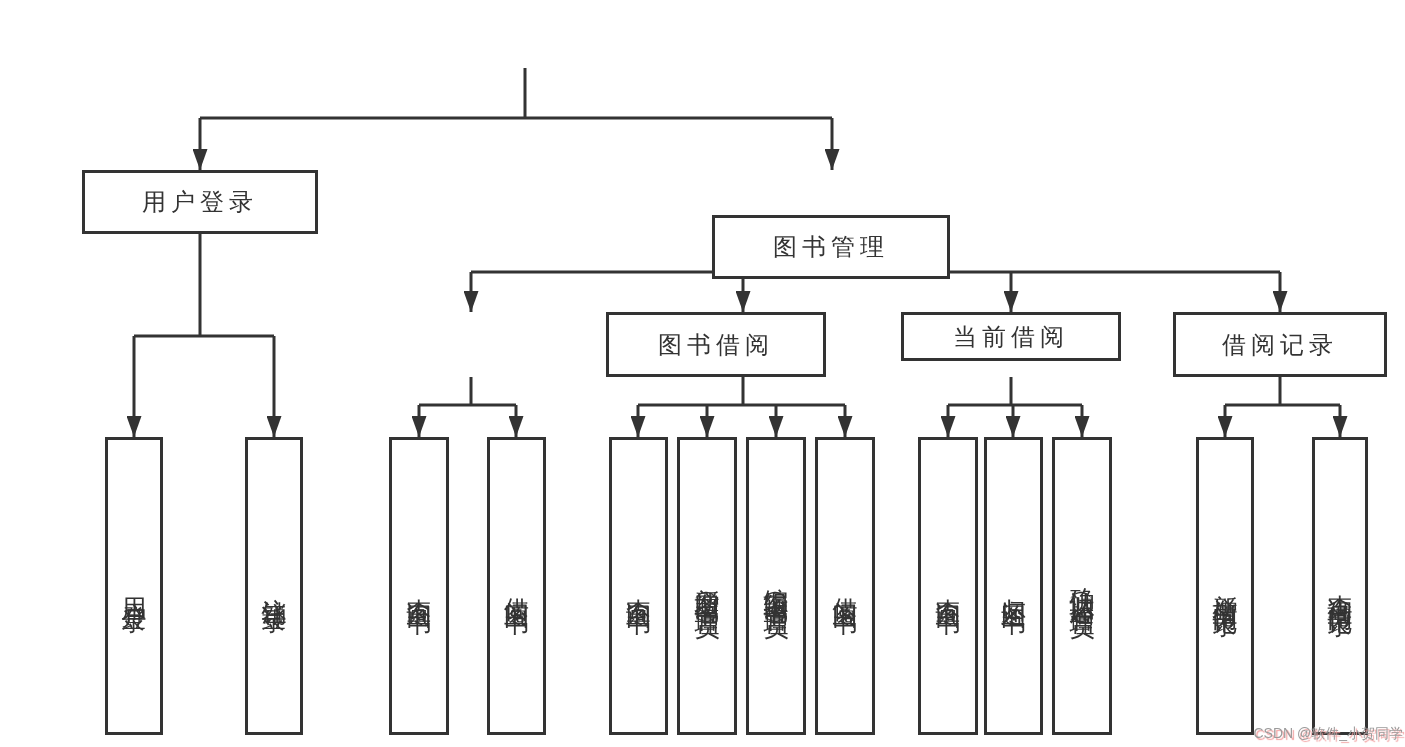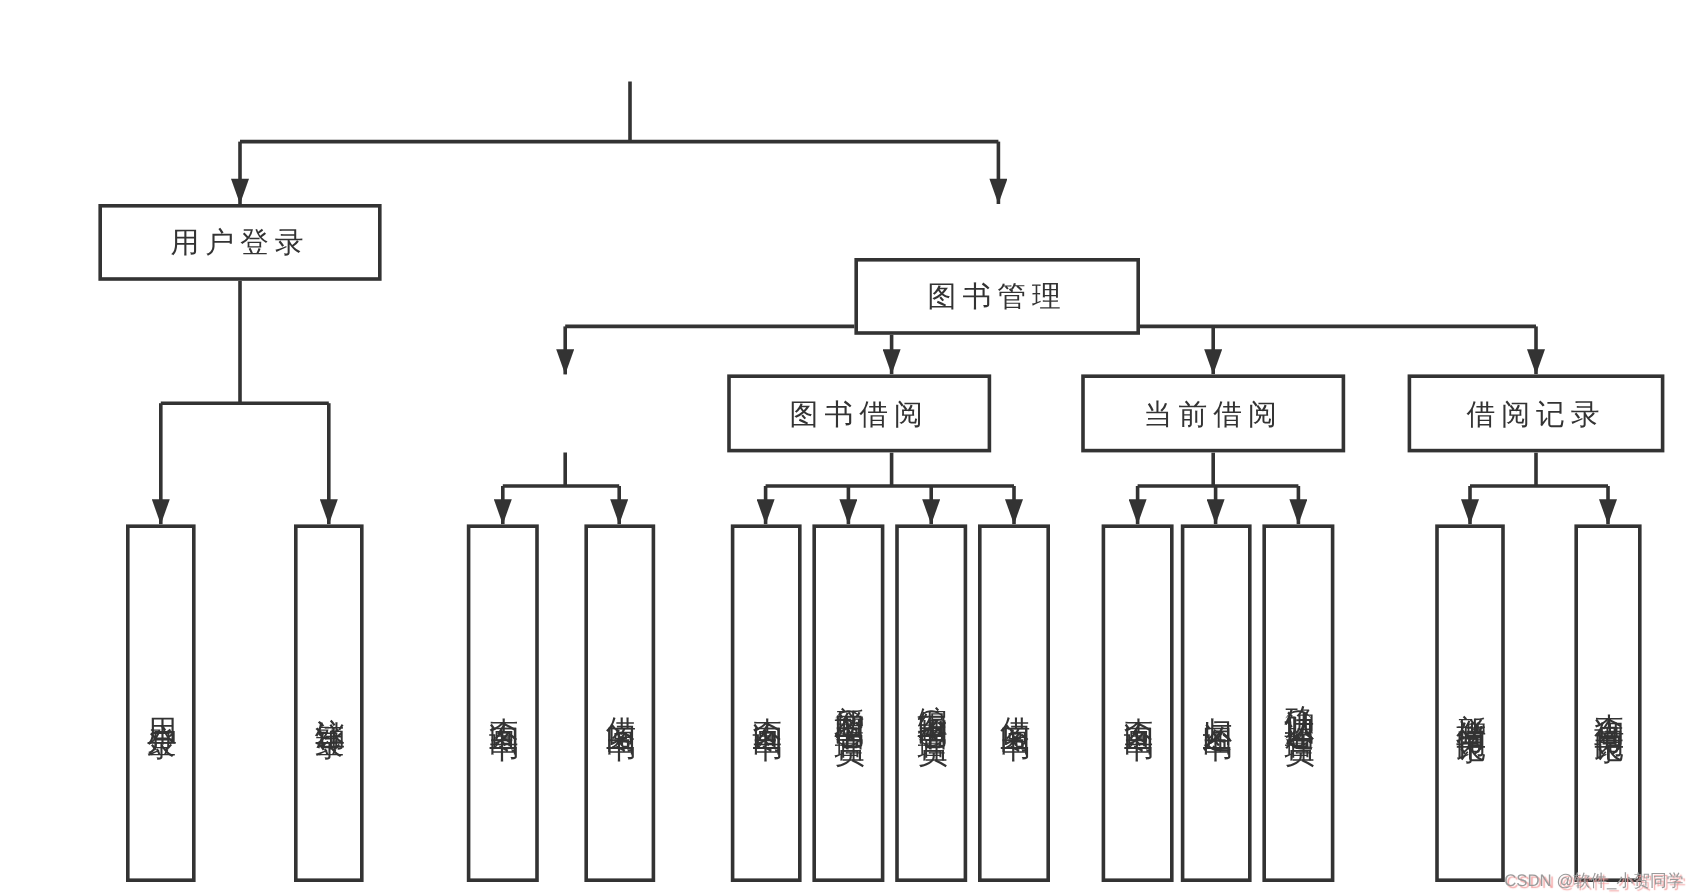--- a/index.html
+++ b/index.html
@@ -84,21 +84,21 @@
   <div class="box" style="left:82px;top:170px;width:236px;height:64px;">
     <span class="hlabel">用户登录</span>
   </div>
   <div class="box" style="left:712px;top:170px;width:238px;height:64px;margin-top:45px;">
     <span class="hlabel">图书管理</span>
   </div>
 
   <div class="box" style="left:606px;top:312px;width:220px;height:65px;">
     <span class="hlabel">图书借阅</span>
   </div>
-  <div class="box" style="left:901px;top:312px;width:220px;height:65px;">
+  <div class="box" style="left:901px;top:312px;width:220px;height:49px;">
     <span class="hlabel">当前借阅</span>
   </div>
   <div class="box" style="left:1173px;top:312px;width:214px;height:65px;justify-content:center;">
     <span class="hlabel">借阅记录</span>
   </div>
 
   <div class="box" style="left:105px;top:437px;width:58px;height:298px;">
     <span class="vlabel">用户登录</span>
   </div>
   <div class="box" style="left:245px;top:437px;width:58px;height:298px;">

